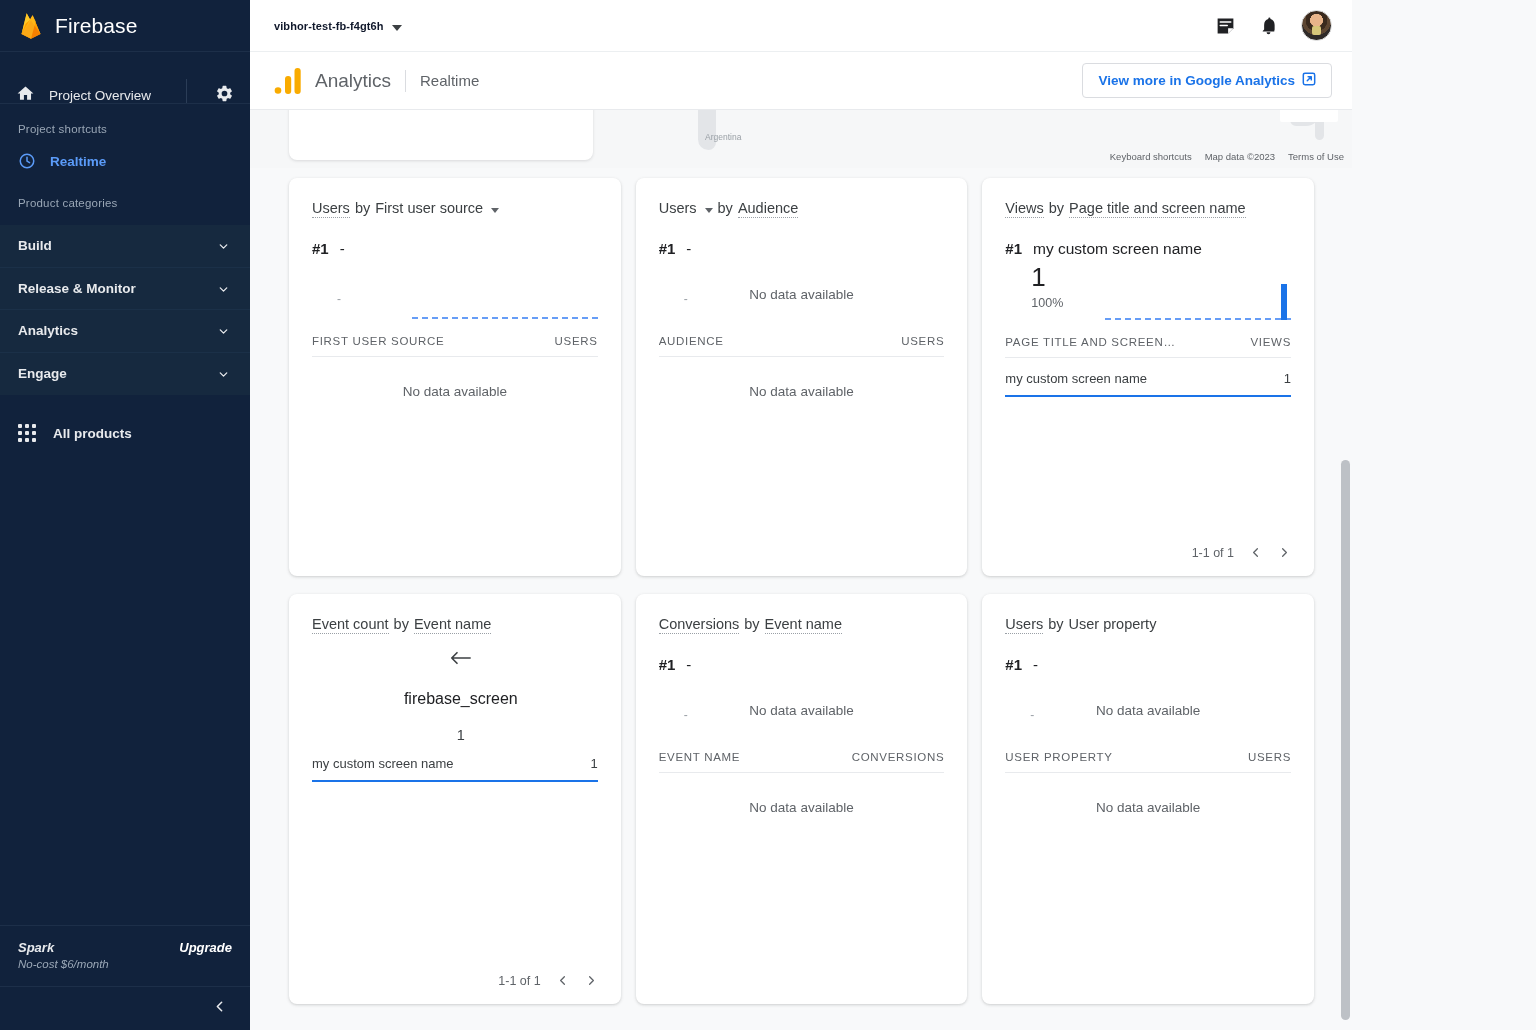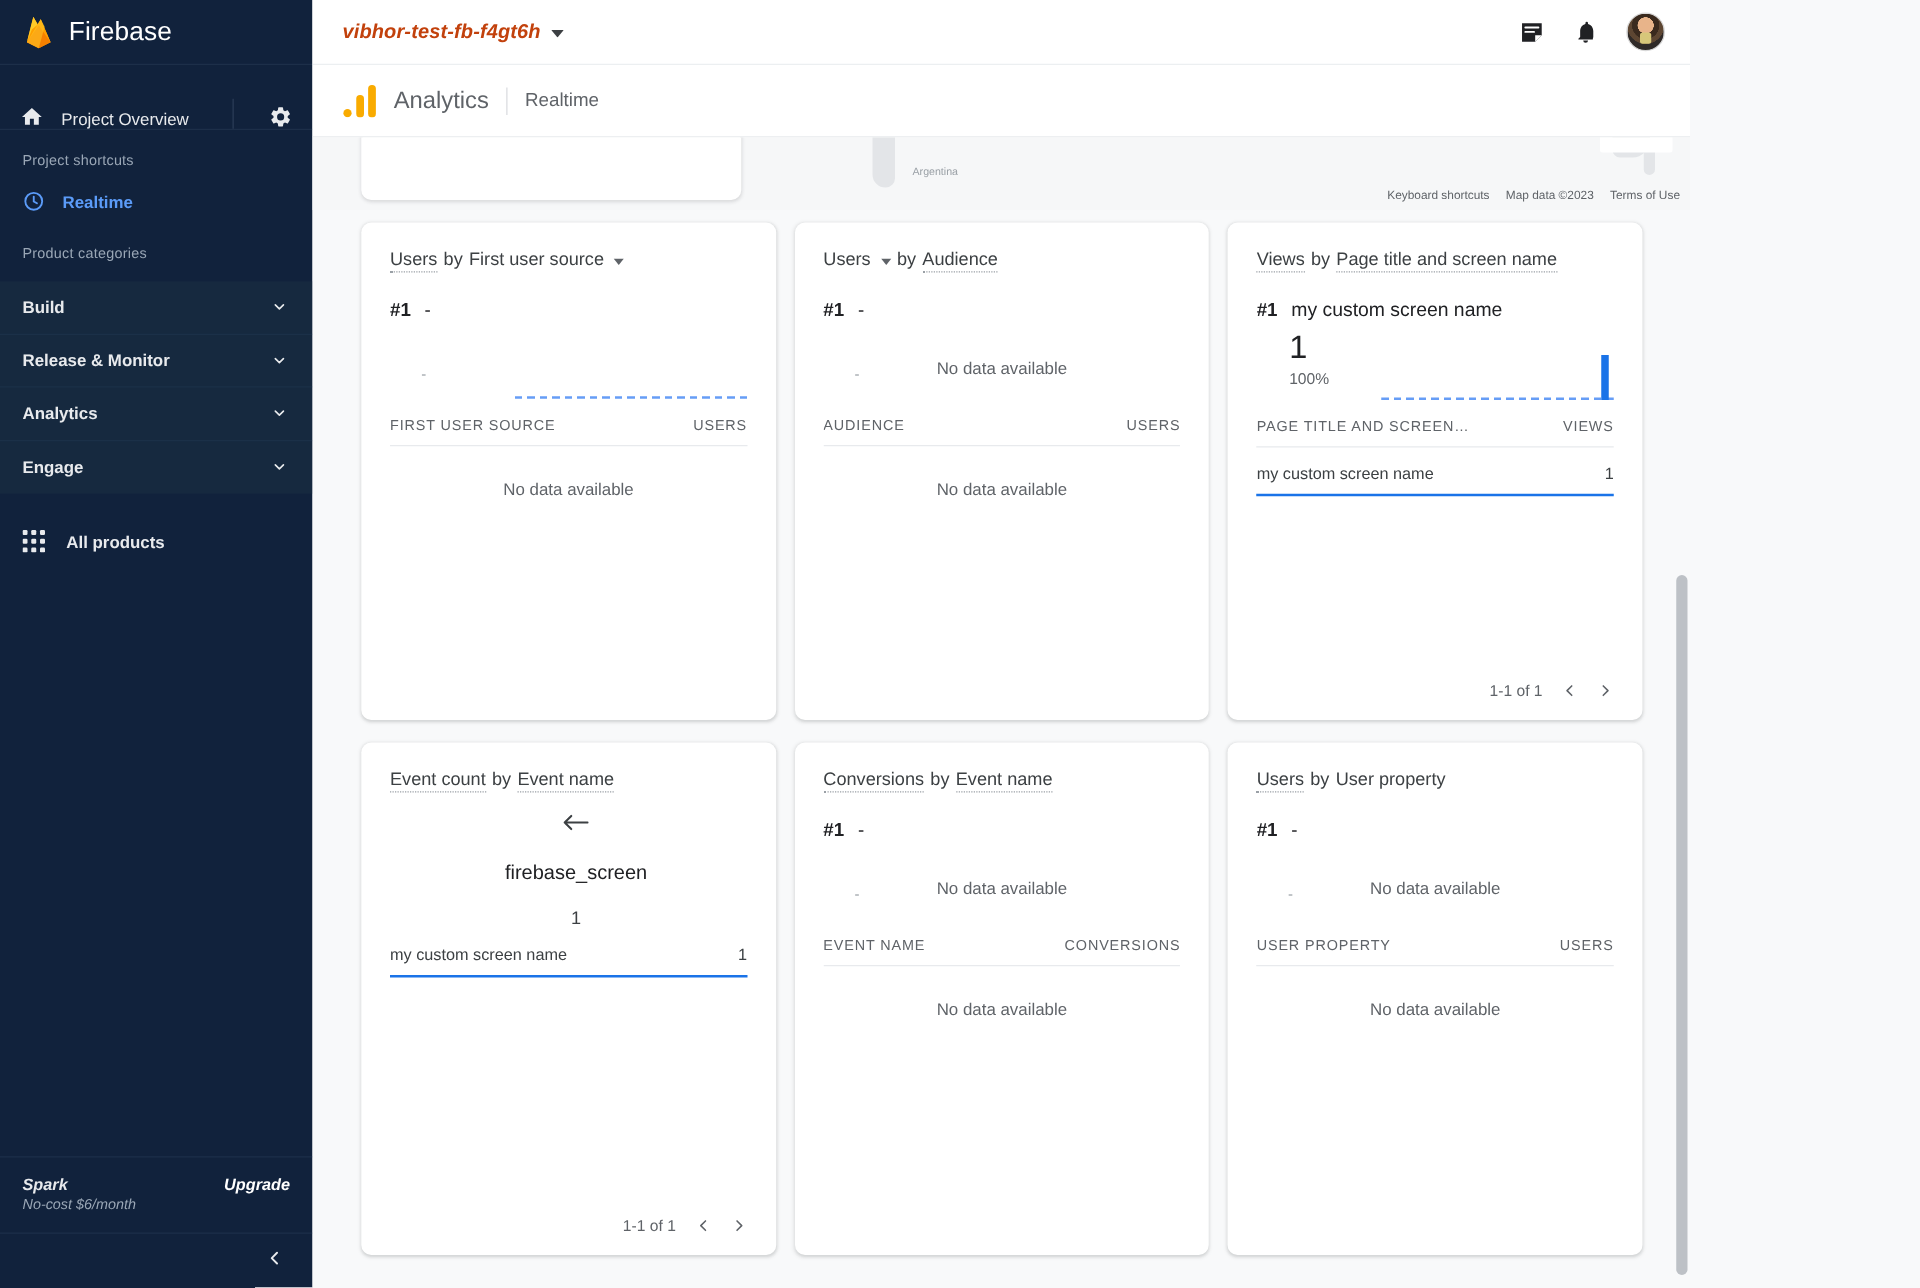--- a/index.html
+++ b/index.html
@@ -75,21 +75,21 @@
     padding-right: 22px; border-top: 1px solid #1d2f49; cursor: pointer;
   }
 
   
   .main { flex: 1; height: 1030px; position: relative; background: #f8f9fa; overflow: hidden; }
   .topbar {
     height: 52px; background: #fff; display: flex; align-items: center;
     padding: 0 20px 0 24px; border-bottom: 1px solid #eceff1;
   }
   .proj-sel { display: flex; align-items: center; gap: 8px; cursor: pointer; }
-  .proj-name { font-size: 16px; font-weight: 600; color: #c2410c; letter-spacing: .1px; font-style: italic; }
+  .proj-name { font-size: 11px; font-weight: 600; color: #0f172a; letter-spacing: .1px; }
   .top-spacer { flex: 1; }
   .top-icons { display: flex; align-items: center; gap: 22px; }
   .notes-ic, .bell-ic { width: 21px; height: 21px; cursor: pointer; }
   .avatar {
     width: 31px; height: 31px; border-radius: 50%; cursor: pointer;
     background: radial-gradient(circle at 50% 32%, #e8b48a 0 26%, #3a2a1e 27% 44%, #5d4632 45% 60%, #2f2a28 61% 100%);
     border: 1px solid #d8d8d8; overflow: hidden; position: relative;
   }
   .avatar::after{
     content:""; position:absolute; left:36%; top:52%; width:28%; height:30%;
@@ -352,29 +352,38 @@
         <svg viewBox="0 0 30 26" width="30" height="26">
           <circle cx="4" cy="22.5" r="3.3" fill="#f9ab00"></circle>
           <rect x="11" y="8" width="6.2" height="18" rx="3" fill="#f9ab00"></rect>
           <rect x="20.5" y="0" width="6.2" height="26" rx="3" fill="#f9ab00"></rect>
         </svg>
       </span>
       <span class="ga-title">Analytics</span>
       <span class="ga-div"></span>
       <span class="ga-sub">Realtime</span>
       <div class="top-spacer"></div>
+      <button class="gabtn">
+        <span>View more in Google Analytics</span>
+        <span>
+          <svg viewBox="0 0 16 16" width="14" height="14" fill="none" stroke="#1a73e8" stroke-width="1.7">
+            <rect x="1.5" y="1.5" width="13" height="13" rx="2"></rect>
+            <path d="M6 10l4.5-4.5M7 5.4h3.6V9" stroke-linecap="round" stroke-linejoin="round"></path>
+          </svg>
+        </span>
+      </button>
     </div>
 
     <div class="maparea">
       <div class="map-bg"></div>
       <div class="land" style="left:448px;top:-6px;width:18px;height:46px;border-radius:3px 6px 10px 14px;"></div>
       <div class="land" style="left:1040px;top:-14px;width:30px;height:30px;border-radius:10px 4px 14px 6px;"></div>
       <div class="land" style="left:1065px;top:4px;width:9px;height:26px;border-radius:6px;"></div>
       <div class="land" style="left:1111px;top:-4px;width:8px;height:22px;border-radius:6px;"></div>
-      <div class="map-lbl" style="left:480px;top:22px;">Argentina</div>
+      <div class="map-lbl" style="left:455px;top:22px;">Argentina</div>
       <div class="map-lbl" style="left:1118px;top:24px;">New</div>
       <div class="map-white"></div>
       <div class="map-card"></div>
       <div class="map-attr">
         <span>Keyboard shortcuts</span>
         <span>Map data ©2023</span>
         <span>Terms of Use</span>
       </div>
     </div>
 

